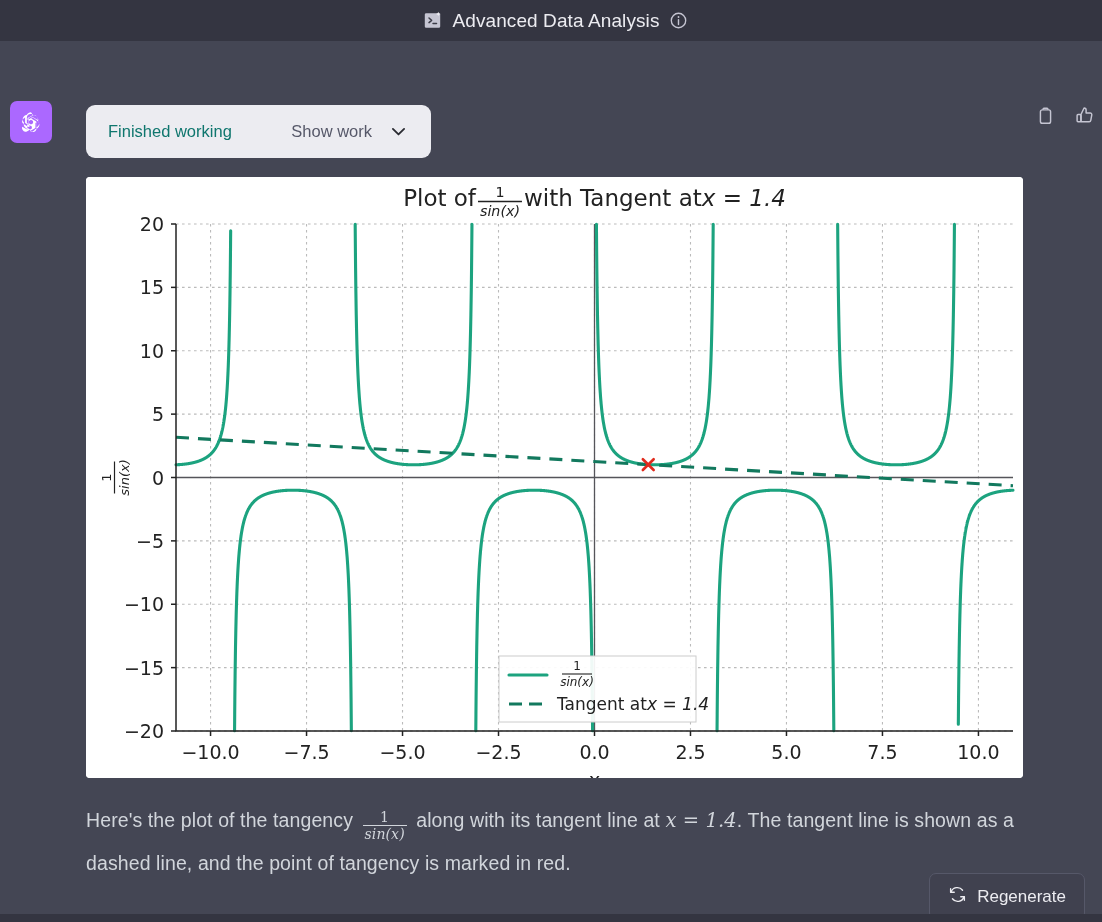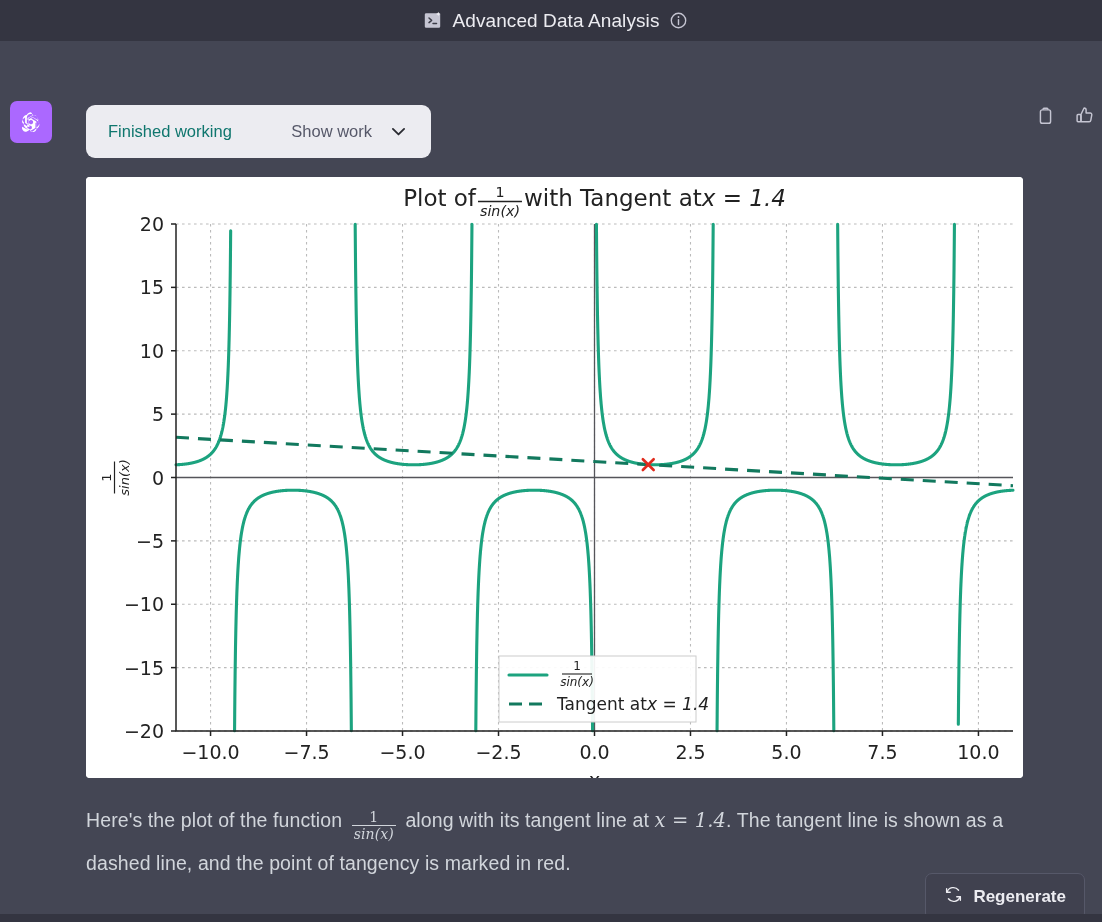--- a/index.html
+++ b/index.html
@@ -124,21 +124,20 @@
     position: absolute; right: 17px; top: 832px;
     height: 47px;
     display: flex; align-items: center; gap: 10px;
     padding: 0 18px;
     background: #40414F;
     border: 1px solid #565869;
     border-radius: 7px;
     color: #ECECF1;
     font-size: 17px;
     cursor: pointer;
-    font-weight: bold;
   }
 
   .bottomfade {
     position: absolute; left: 0; bottom: 0;
     width: 1102px; height: 8px;
     background: #343541;
   }
 </style>
 </head>
 <body>
@@ -306,21 +305,21 @@
             <line x1="476" y1="497" x2="506" y2="497" stroke="#222" stroke-width="1.1"></line>
             <text x="491" y="509" text-anchor="middle" font-family="&quot;DejaVu Sans&quot;, sans-serif" font-size="12" fill="#222" font-style="italic">sin(x)</text>
             <line x1="423" y1="527" x2="461" y2="527" stroke="#12795E" stroke-width="3.1" stroke-dasharray="13 7"></line>
             <text x="471" y="533" font-family="&quot;DejaVu Sans&quot;, sans-serif" font-size="17" fill="#222">Tangent at </text>
             <text x="560.953125" y="533" font-family="&quot;DejaVu Sans&quot;, sans-serif" font-size="17" fill="#222" font-style="italic">x = 1.4</text>
           </g>
       </svg>
     </div>
 
     <div class="para" id="para1">
-      <span>Here's the plot of the function </span><span class="frac"><span class="num">1</span><span class="den mathi">sin(x)</span></span><span> along with its tangent line at </span><span class="mathi">x = 1.4</span><span>. The tangent line is shown as a dashed line, and the point of tangency is marked in red.</span>
+      <span>Here's the plot of the tangency </span><span class="frac"><span class="num">1</span><span class="den mathi">sin(x)</span></span><span> along with its tangent line at </span><span class="mathi">x = 1.4</span><span>. The tangent line is shown as a dashed line, and the point of tangency is marked in red.</span>
     </div>
 
     <div class="para" id="para2">
       <span>The tangent line provides a good approximation to the function near </span><span class="mathi">x = 1.4</span><span>.</span>
     </div>
 
     <div class="regen">
       <span>
         <svg width="19" height="19" viewBox="0 0 24 24" fill="none">
           <path d="M3.8 9.2A8.3 8.3 0 0 1 18.4 6.6M20.2 14.8A8.3 8.3 0 0 1 5.6 17.4" stroke="#ECECF1" stroke-width="1.7" stroke-linecap="round"></path>

